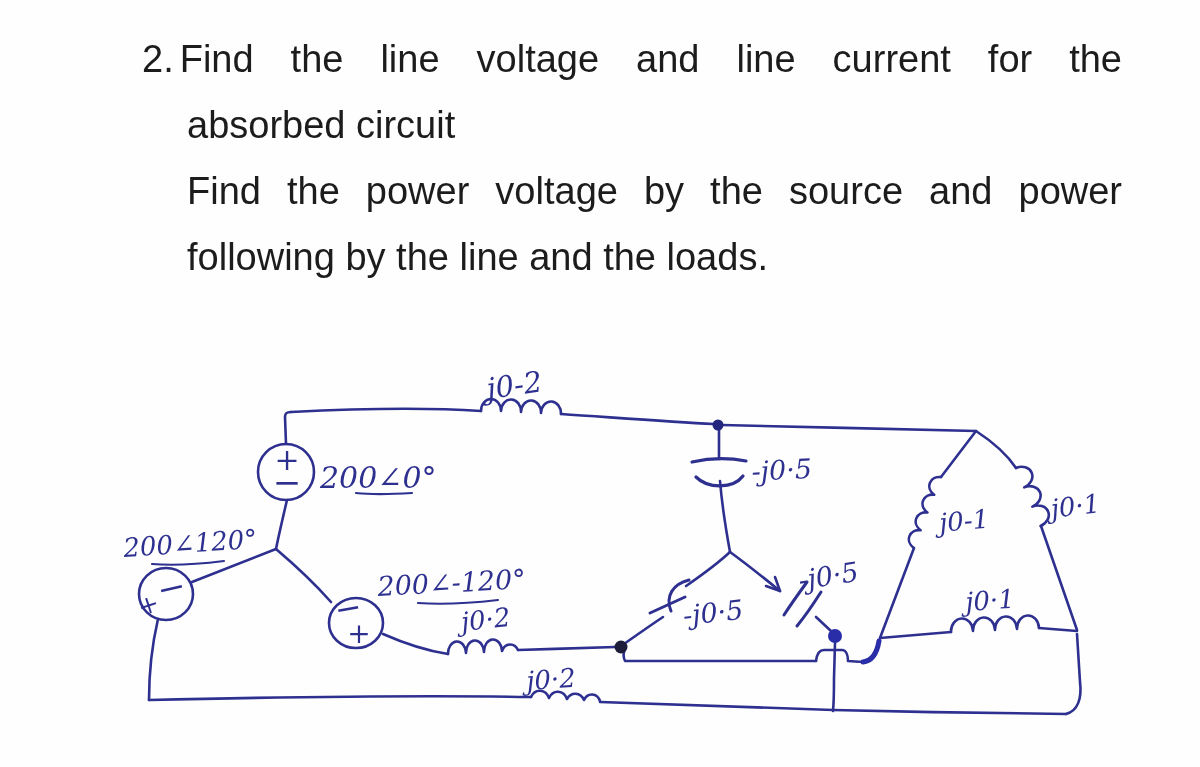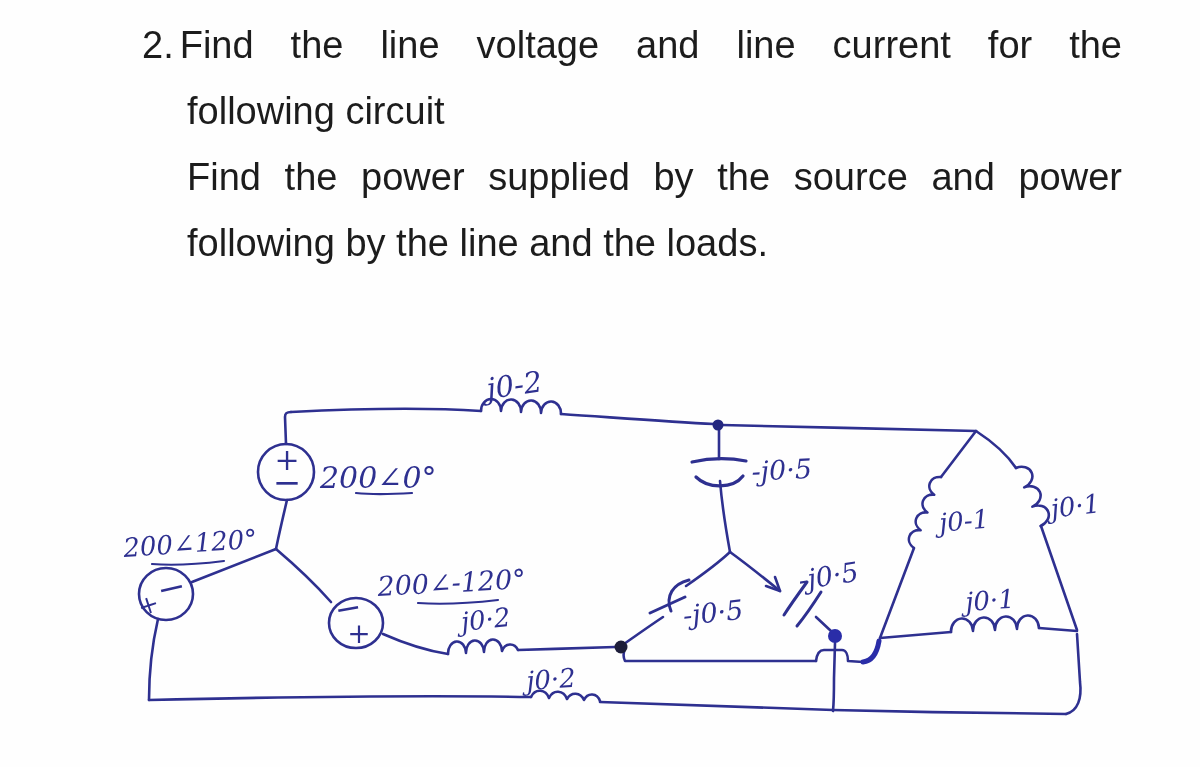--- a/index.html
+++ b/index.html
@@ -2,41 +2,41 @@
 <html><head>
 <meta charset="utf-8">
 <style>
   html,body{margin:0;padding:0;}
   body{
     width:1200px;height:767px;position:relative;overflow:hidden;
     background:#fefefe;
     font-family:"Liberation Sans", sans-serif;
   }
   .problem{
-    position:absolute;left:142px;top:12px;width:980px;
+    position:absolute;left:142px;top:26px;width:980px;
     color:#1c1c1c;font-size:38px;line-height:66px;font-weight:400;
   }
   .pline{padding-left:45px;white-space:nowrap;}
   .pline.jst{text-align:justify;text-align-last:justify;white-space:normal;}
   .pline.first{padding-left:0;}
   .num{padding-right:6px;}
   svg text{
     font-family:"DejaVu Serif", serif;
     font-style:italic;
     fill:#2e3090;
   }
   svg{position:absolute;left:0;top:0;}
 </style>
 </head>
 <body>
 
 <div class="problem">
   <div class="pline jst first"><span class="num">2.</span><span>Find the line voltage and line current for the</span></div>
-  <div class="pline">following circuit</div>
-  <div class="pline jst">Find the power supplied by the source and power</div>
+  <div class="pline">absorbed circuit</div>
+  <div class="pline jst">Find the power voltage by the source and power</div>
   <div class="pline">following by the line and the loads.</div>
 </div>
 
 <svg width="1200" height="767" viewBox="0 0 1200 767">
 
   <g stroke="#2e3090" stroke-width="2.6" fill="none" stroke-linecap="round" stroke-linejoin="round">
 
     <g>
       <ellipse cx="286" cy="472" rx="28" ry="28"></ellipse>
       <path d="M286,444 L285,417 C285,413 287,412 291,412"></path>

